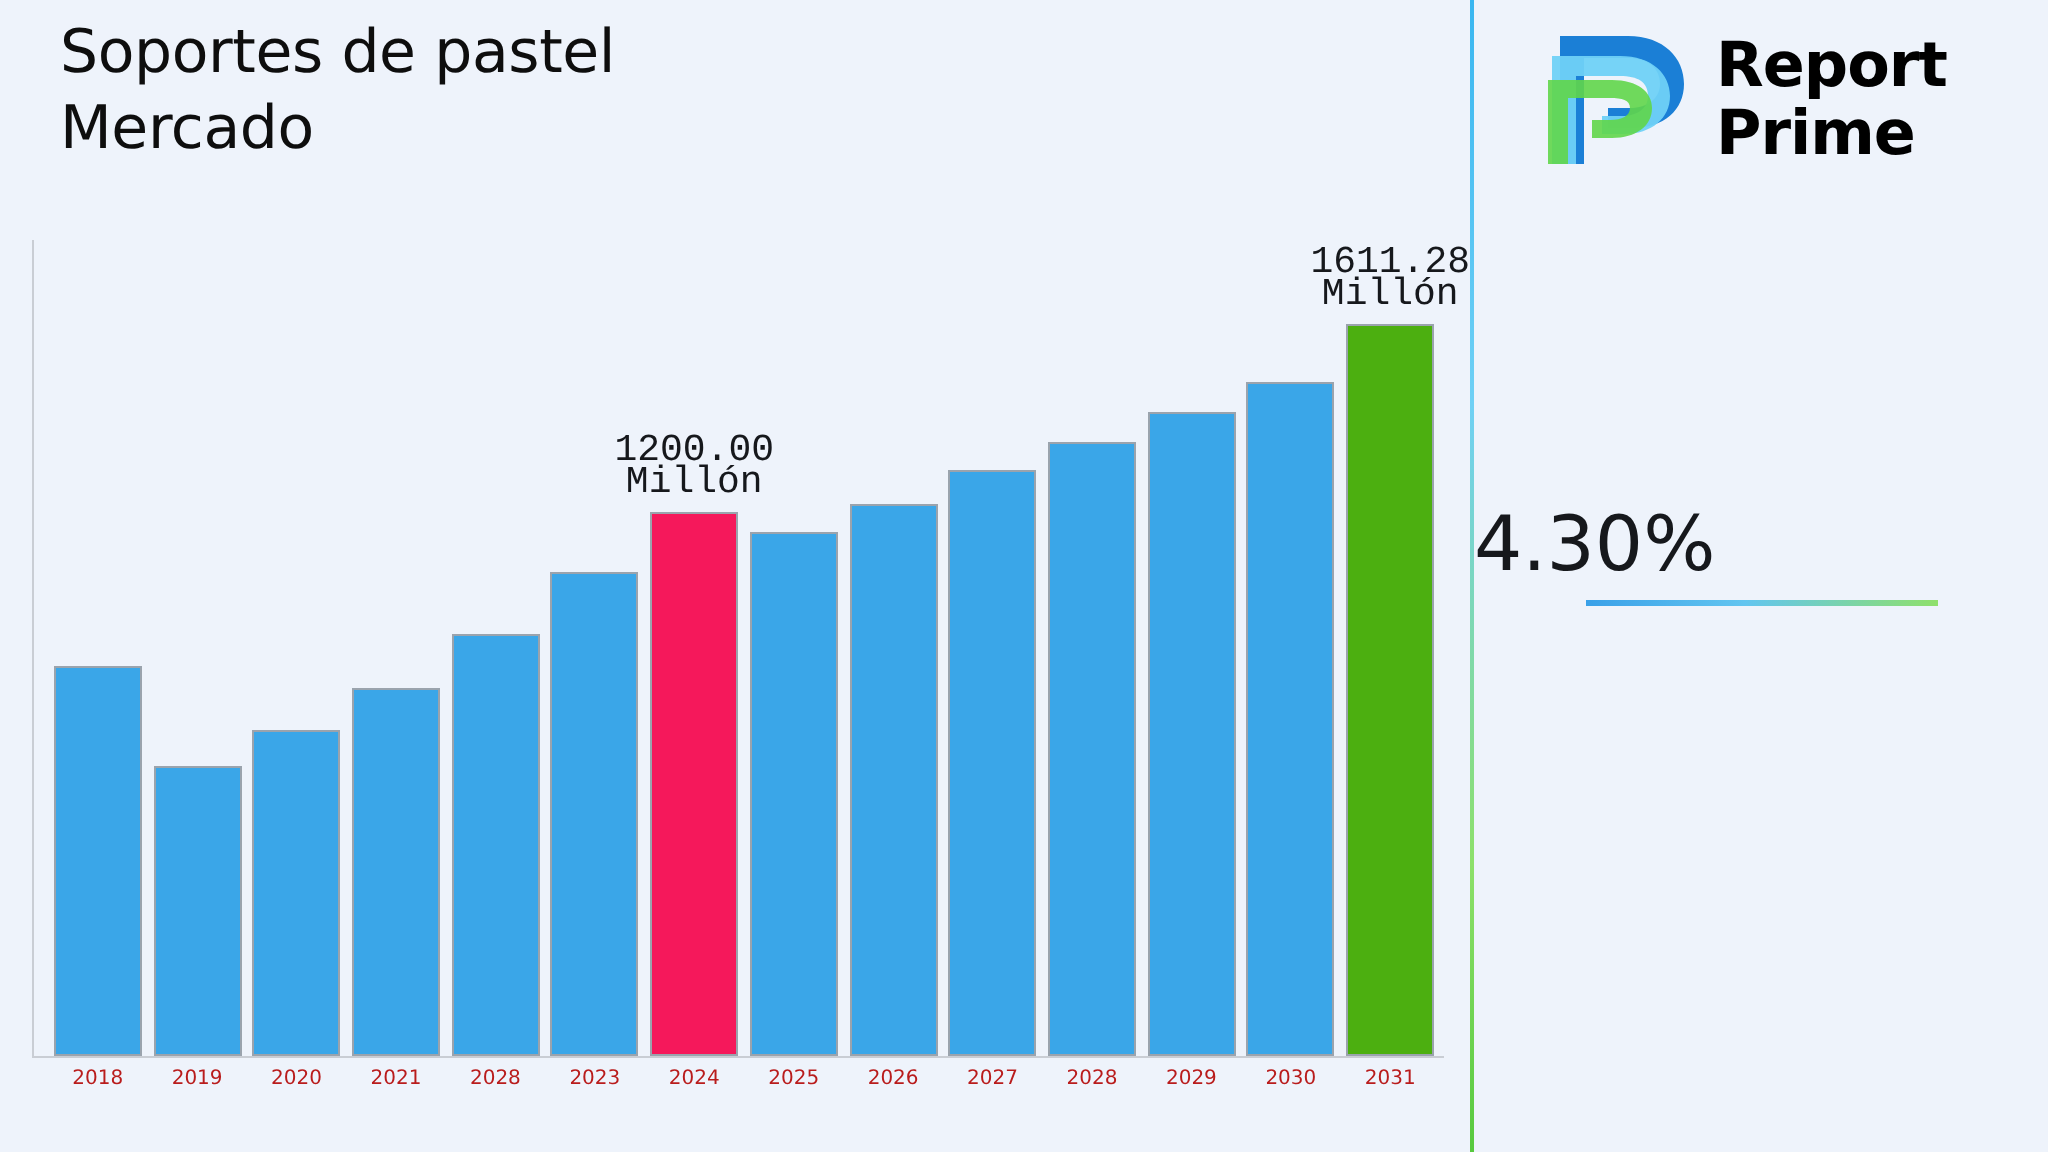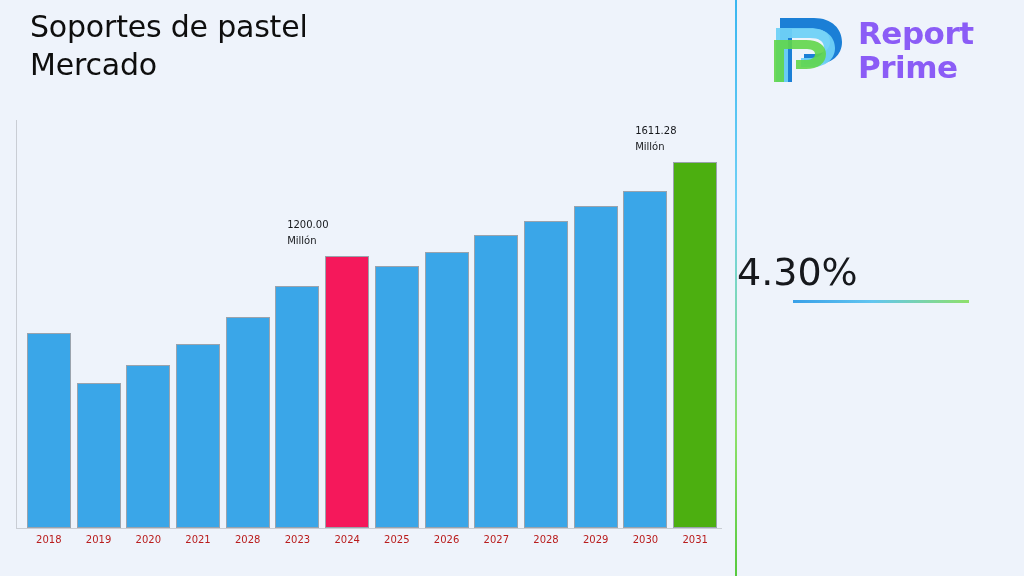--- a/index.html
+++ b/index.html
@@ -36,22 +36,24 @@
     display:flex; flex-direction:column; justify-content:flex-end; align-items:center;
   }
   .bar {
     width:100%;
     border:1px solid #9aa3ad;
     box-sizing:border-box;
   }
   .bar-label {
     position:absolute;
     width:120px; left:50%; transform:translateX(-50%);
-    font-size:10px; line-height:16px; color:#16181c;
+    text-align:center;
+    font-size:19px; line-height:16px; color:#16181c;
     white-space:pre-line;
+    font-family:Liberation Mono, monospace;
   }
   .tick-label {
     position:absolute; top:414px;
     width:60px; text-align:center;
     font-size:10px; color:#b91c1c;
   }
 
   
   #divider {
     position:absolute; left:735px; top:0; width:2px; height:576px;
@@ -59,21 +61,21 @@
   }
 
   
   #right { position:absolute; left:737px; top:0; width:287px; height:576px; }
 
   #logo { position:absolute; left:37px; top:10px; width:230px; height:82px; }
   #logo-mark { position:absolute; left:0; top:4px; width:74px; height:72px; }
   #logo-text {
     position:absolute; left:84px; top:6px;
     font-size:31px; font-weight:bold; line-height:34px;
-    color:#8b5cf6; letter-spacing:-0.5px;
+    color:#000000; letter-spacing:-0.5px;
   }
 
   #cagr-block { position:absolute; left:0; top:250px; width:287px; }
   #cagr-value { font-size:38px; color:#16181c; line-height:44px; }
   #cagr-rule {
     width:176px; height:3px; margin:6px auto 8px auto;
     background:linear-gradient(to right,#39a0e8 0%, #62c5f0 45%, #8fe06b 100%);
   }
   #cagr-caption { font-size:17px; color:#16181c; }
 </style>

